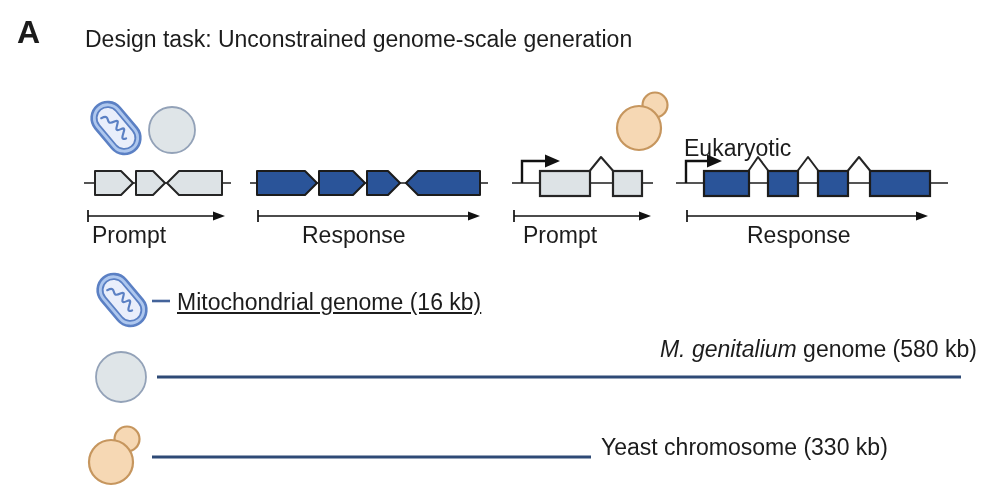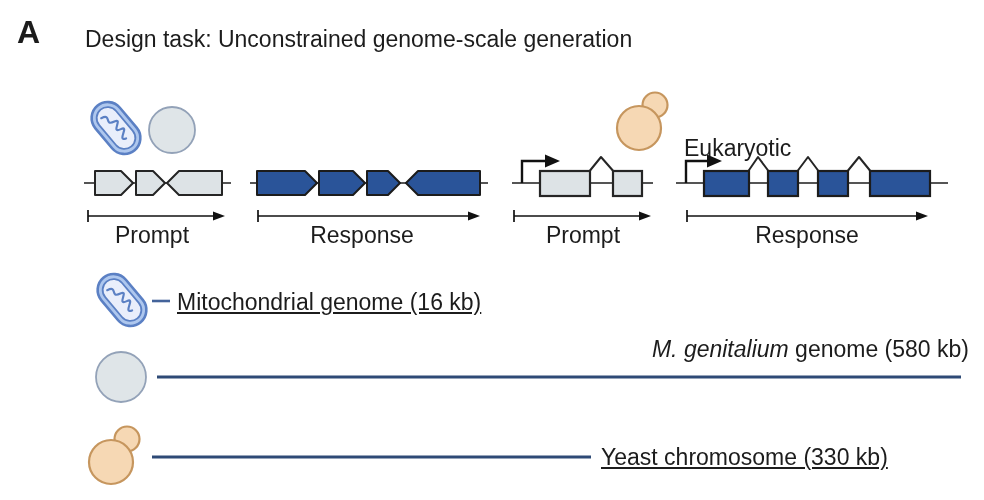--- a/index.html
+++ b/index.html
@@ -3,21 +3,21 @@
 <meta charset="utf-8">
 <style>
   html,body{margin:0;padding:0;background:#ffffff;}
   #figure{
     position:relative;width:984px;height:500px;background:#fff;overflow:hidden;
     font-family:"Liberation Sans","DejaVu Sans",sans-serif;color:#1c1c1c;
   }
   .abs{position:absolute;white-space:nowrap;line-height:1;}
   .panel-label{font-size:32px;font-weight:700;}
   .txt{font-size:23px;}
-  .center{text-align:center;}
+  .center{text-align:left;}
   .italic{font-style:italic;}
   svg .track-line{stroke:#555;stroke-width:1.8;fill:none;}
   svg .gene-gray{fill:var(--gene_gray,#dde3e6);stroke:#252525;stroke-width:2;stroke-linejoin:round;}
   svg .gene-blue{fill:var(--gene_blue,#2a5499);stroke:#1c1c1c;stroke-width:2;stroke-linejoin:round;}
   svg .exon-gray{fill:var(--gene_gray,#dde3e6);stroke:#252525;stroke-width:2.2;}
   svg .exon-blue{fill:var(--gene_blue,#2a5499);stroke:#1c1c1c;stroke-width:2.2;}
   svg .caret{fill:#ffffff;stroke:#252525;stroke-width:2;stroke-linejoin:round;}
   svg .promoter{fill:none;stroke:#111;stroke-width:2.4;stroke-linejoin:miter;}
   svg .promoter-head{fill:#111;stroke:none;}
   svg .axis{stroke:#111;stroke-width:1.7;fill:none;}
@@ -128,17 +128,17 @@
 
   <div class="abs txt" style="left:684px;top:117px;margin-top:20px;">Eukaryotic</div>
 
   <div class="abs txt center" style="left:92px;top:224px;width:120px;">Prompt</div>
   <div class="abs txt center" style="left:302px;top:224px;width:120px;">Response</div>
   <div class="abs txt center" style="left:523px;top:224px;width:120px;">Prompt</div>
   <div class="abs txt center" style="left:747px;top:224px;width:120px;">Response</div>
 
   <div class="abs txt" style="left:177px;top:291px;text-decoration:underline;">Mitochondrial genome (16 kb)</div>
 
-  <div class="abs txt" style="right:15px;top:338px;"><span class="italic">M. genitalium</span><span> genome (580 kb)</span></div>
+  <div class="abs txt" style="right:7px;top:338px;"><span class="italic">M. genitalium</span><span> genome (580 kb)</span></div>
 
-  <div class="abs txt" style="left:601px;top:446px;text-decoration:underline;">Yeast chromosome (330 kb)</div>
+  <div class="abs txt" style="left:601px;top:436px;">Yeast chromosome (330 kb)</div>
 
 </div>
 
 </body></html>

